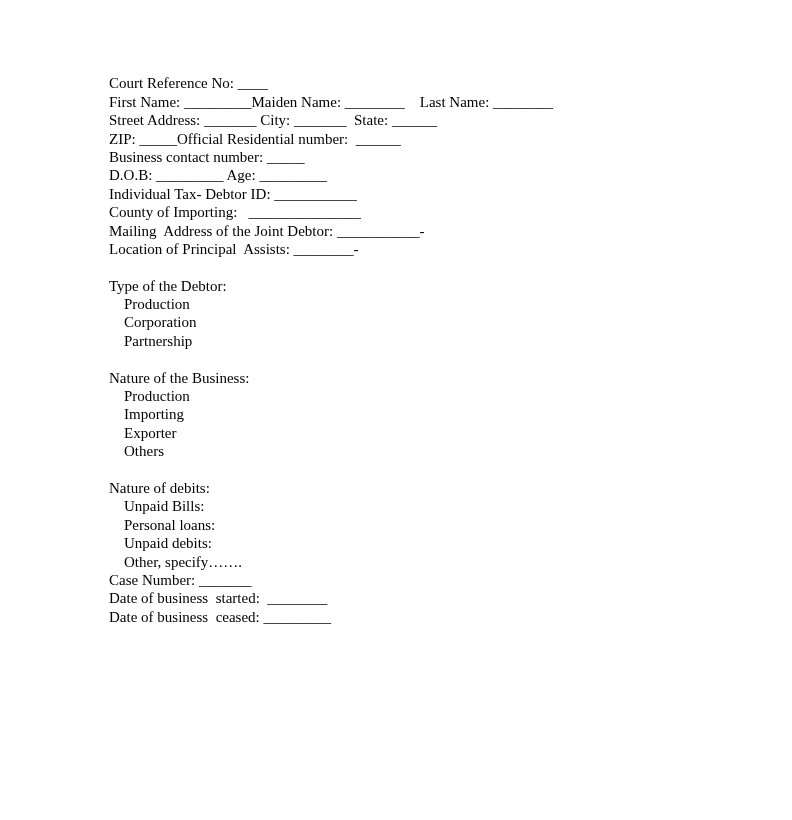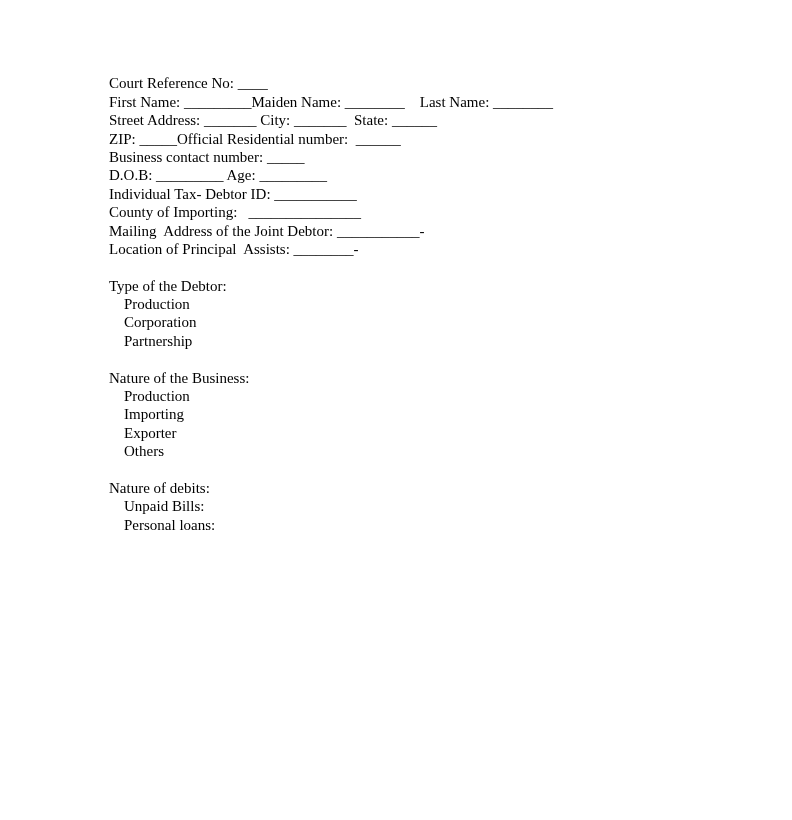--- a/index.html
+++ b/index.html
@@ -71,15 +71,22 @@
     <div class="line indent">Exporter</div>
     <div class="line indent">Others</div>
   </div>
 
   <div class="blank-line"></div>
 
   <div>
     <div class="line">Nature of debits:</div>
     <div class="line indent">Unpaid Bills:</div>
     <div class="line indent">Personal loans:</div>
+    <div class="line indent">Unpaid debits:</div>
+    <div class="line indent">Other, specify…….</div>
   </div>
 
+  <div>
+    <div class="line">Case Number: _______</div>
+    <div class="line">Date of business  started:  ________</div>
+    <div class="line">Date of business  ceased: _________</div>
+  </div>
 </div>
 
 </body></html>

